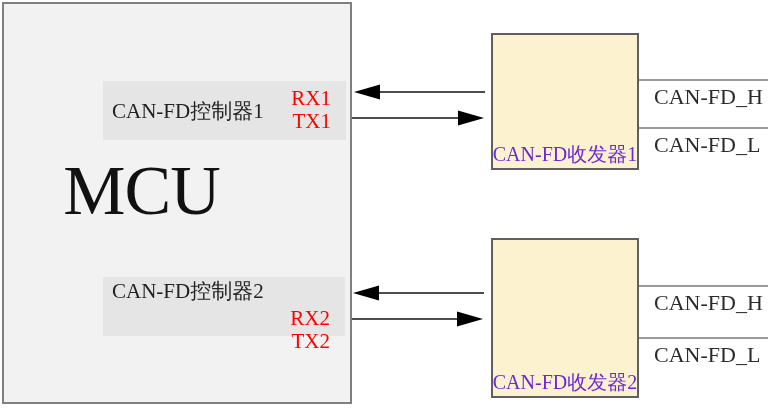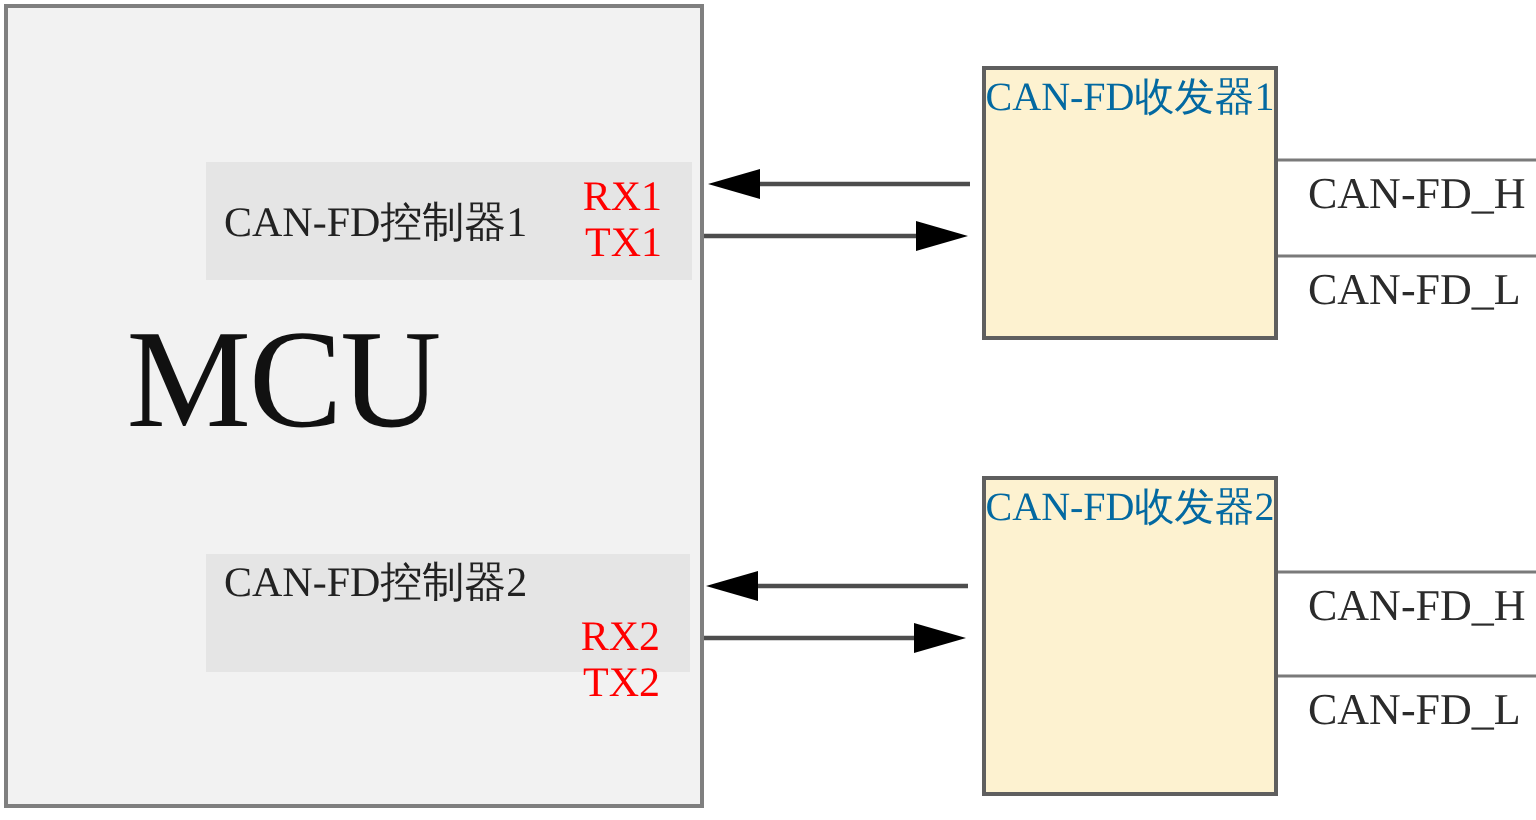--- a/index.html
+++ b/index.html
@@ -32,22 +32,22 @@
     padding-left: 9px; font-size: 21px; color: #222222; white-space: nowrap;
   }
   .ctrl-pins {
     display: flex; flex-direction: column; justify-content: center;
     align-items: flex-end; padding: 2px 15px 3px 0;
     color: #ff0000; font-size: 21px; line-height: 1.1; text-align: right;
   }
   .xcvr {
     position: absolute; left: 491px; width: 148px;
     background: #fdf2d0; border: 2px solid #5f5f5f;
-    display: flex; align-items: flex-start; justify-content: center;
-    font-size: 20px; color: #0369a1; white-space: nowrap;
+    display: flex; align-items: flex-end; justify-content: center;
+    font-size: 20px; color: #6d28d9; white-space: nowrap;
   }
   .xcvr-1 { top: 33px; height: 137px; }
   .xcvr-2 { top: 238px; height: 160px; }
   .bus-label {
     position: absolute; font-size: 22px; color: #2b2b2b;
     line-height: 22px; white-space: nowrap; margin-top: 28px;
   }
   .bus-h-1 { left: 654px; top: 58px; }
   .bus-l-1 { left: 654px; top: 106px; }
   .bus-h-2 { left: 654px; top: 264px; }

